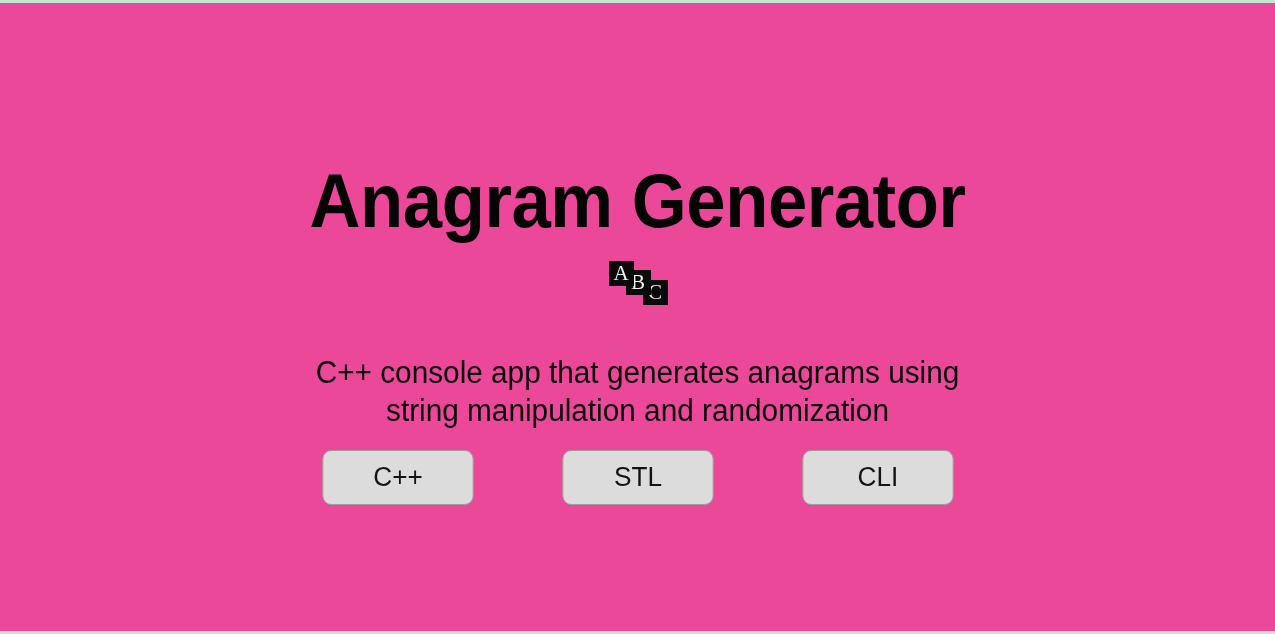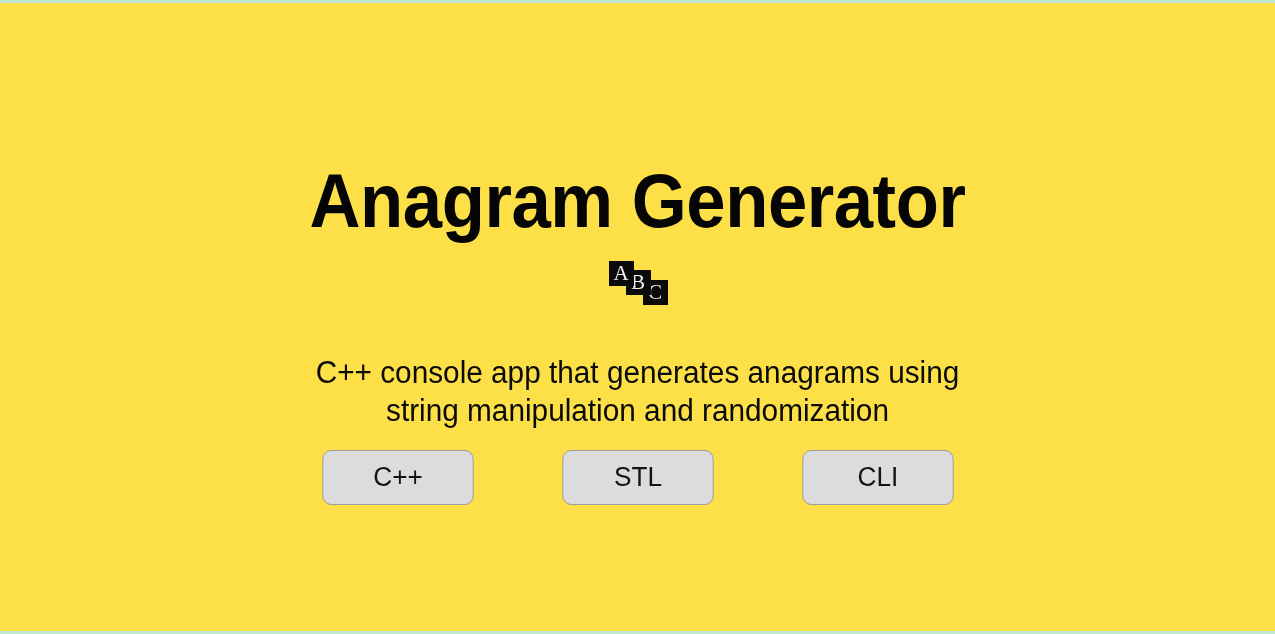--- a/index.html
+++ b/index.html
@@ -13,21 +13,21 @@
     overflow: hidden;
     font-family: "Liberation Sans", sans-serif;
     background: #b5e2ca;
   }
 
   
   #hero-canvas {
     position: relative;
     width: 1275px;
     height: 634px;
-    background: #fde047;
+    background: #ec4899;
     box-sizing: border-box;
   }
 
   
   #hero-canvas::before,
   #hero-canvas::after {
     content: "";
     position: absolute;
     left: 0;
     width: 100%;

